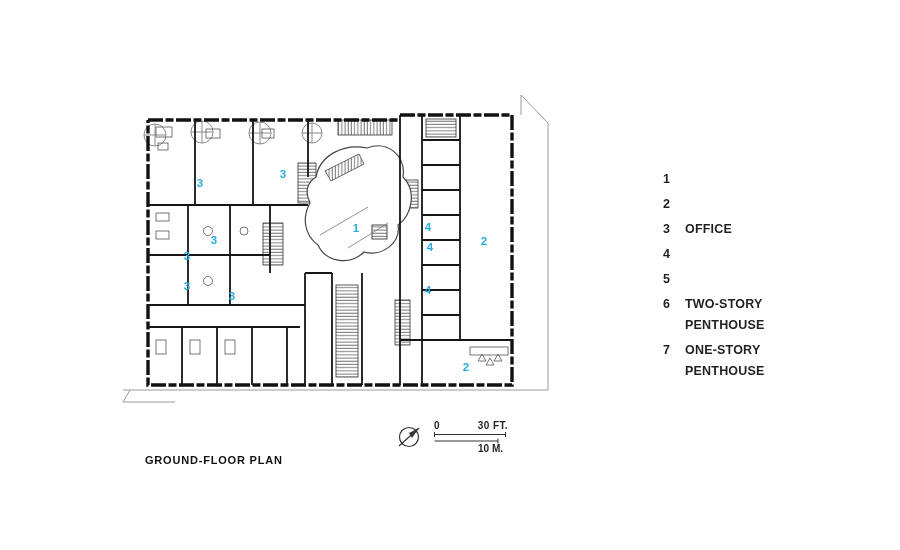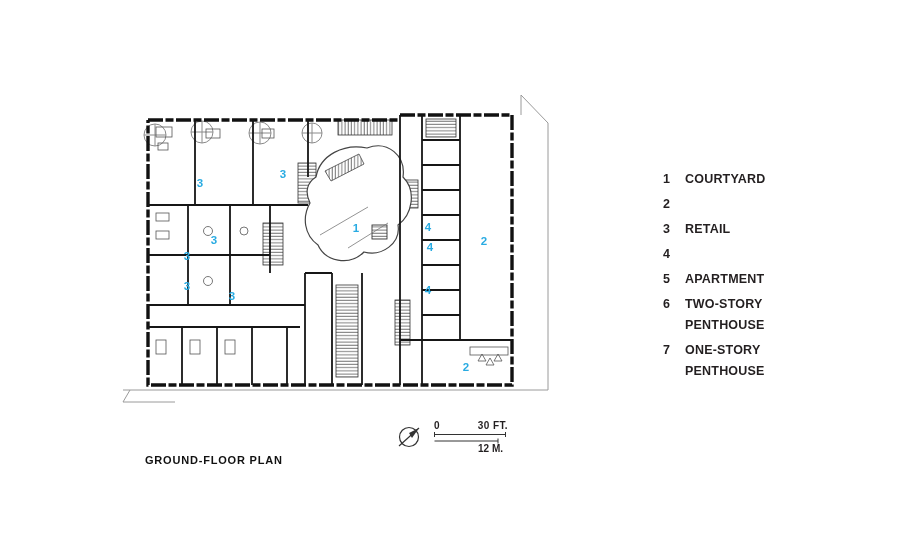--- a/index.html
+++ b/index.html
@@ -139,41 +139,39 @@
   </svg>
 
   <div class="scalebar">
     <div class="scale-row">
       <span>0</span>
       <span>30 FT.</span>
     </div>
     <svg class="scale-lines" width="74" height="12">
       <path d="M0.5,0 V5 M71.5,0 V5 M0.5,2.5 H71.5 M0.5,9 H64 M64,6.5 V11.5" stroke="#333" stroke-width="1" fill="none"></path>
     </svg>
-    <div class="scale-m">12 M.</div>
+    <div class="scale-m">10 M.</div>
   </div>
 
   <div class="legend">
       <div class="legend-item">
         <span class="legend-num">1</span>
-        <span class="legend-label">COURTYARD</span>
       </div>
       <div class="legend-item">
         <span class="legend-num">2</span>
       </div>
       <div class="legend-item">
         <span class="legend-num">3</span>
-        <span class="legend-label">RETAIL</span>
+        <span class="legend-label">OFFICE</span>
       </div>
       <div class="legend-item">
         <span class="legend-num">4</span>
       </div>
       <div class="legend-item">
         <span class="legend-num">5</span>
-        <span class="legend-label">APARTMENT</span>
       </div>
       <div class="legend-item">
         <span class="legend-num">6</span>
         <span class="legend-label">TWO-STORY PENTHOUSE</span>
       </div>
       <div class="legend-item">
         <span class="legend-num">7</span>
         <span class="legend-label">ONE-STORY PENTHOUSE</span>
       </div>
     </div>

